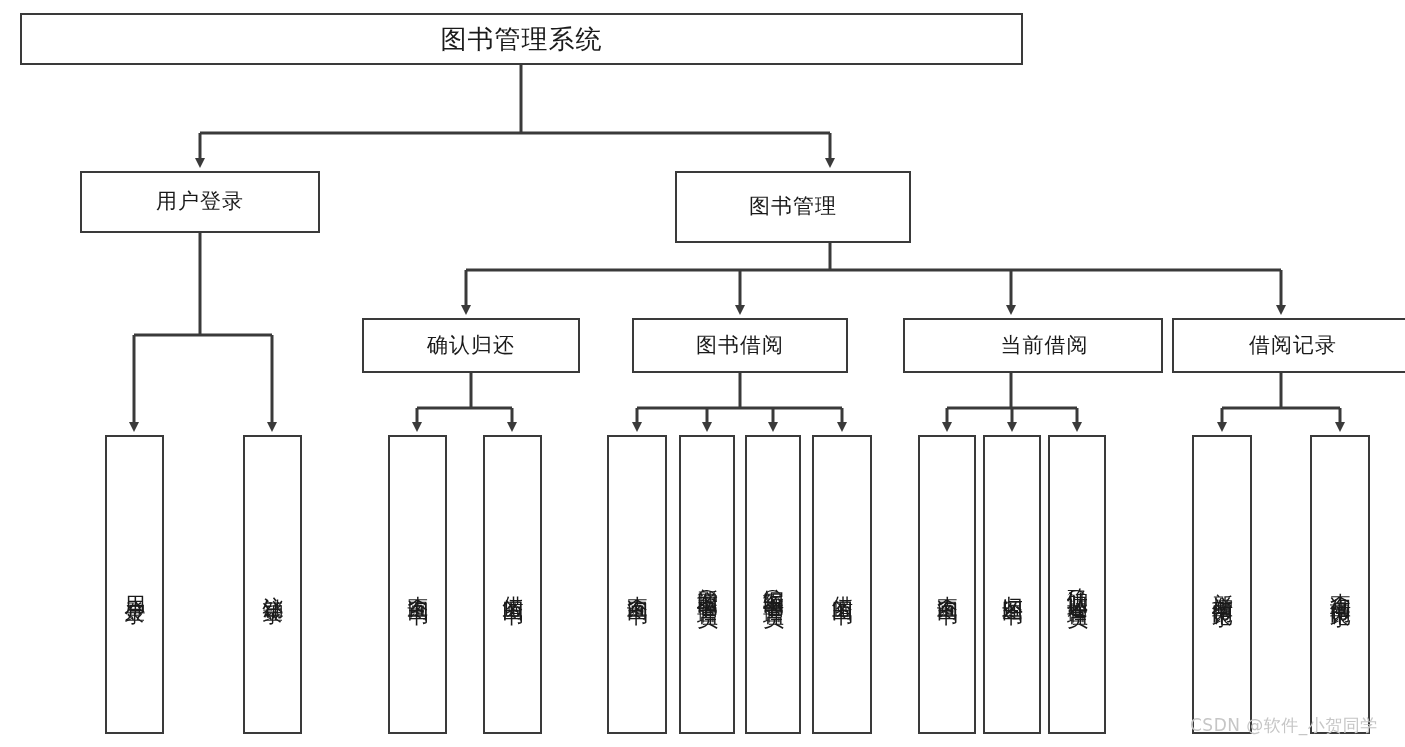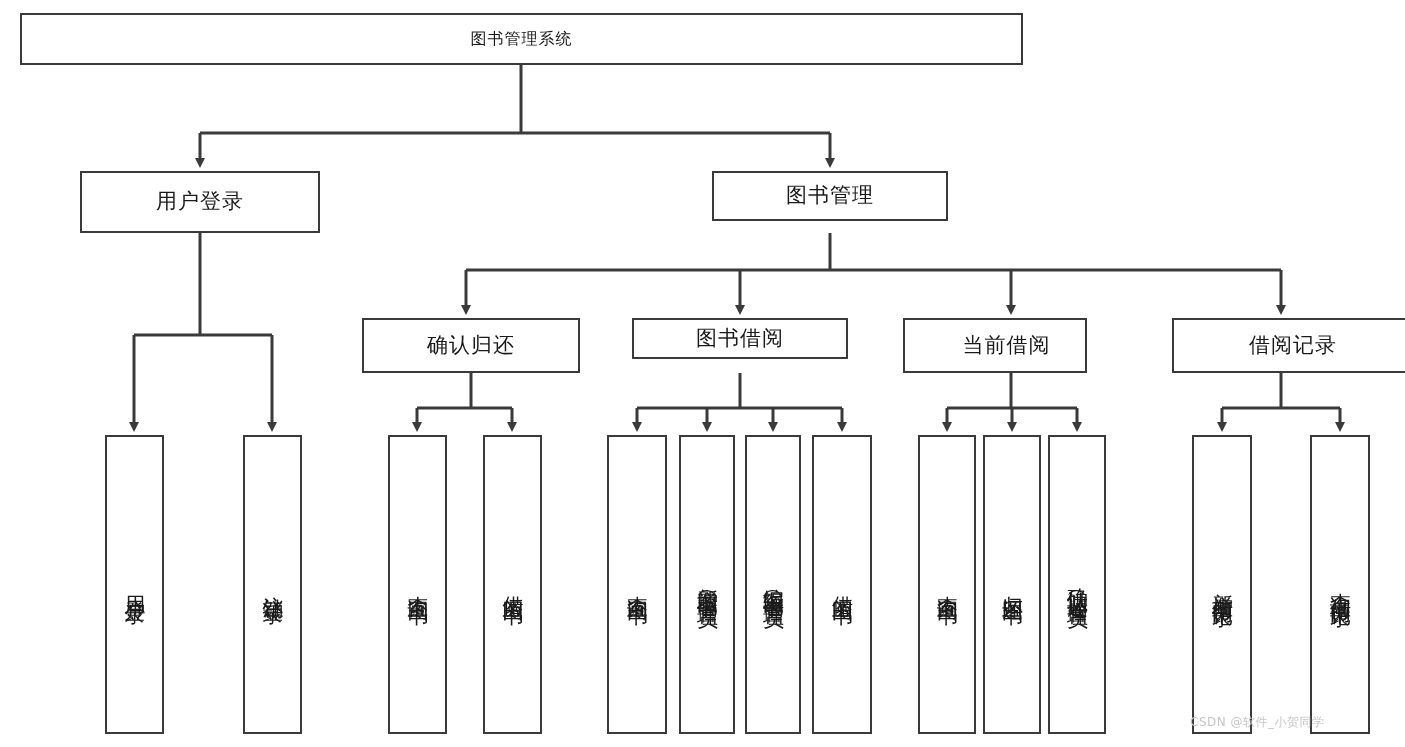--- a/index.html
+++ b/index.html
@@ -46,26 +46,26 @@
     letter-spacing: 3px;
     line-height: 1.0;
     padding: 4px 0;
   }
   .node.vertical > .label {
     writing-mode: vertical-rl;
     text-orientation: upright;
     white-space: nowrap;
   }
   .node.root {
-    font-size: 16px;
+    font-size: 26px;
   }
   .watermark {
     position: absolute;
     color: #c6c6c6;
-    font-size: 12px;
+    font-size: 17px;
     white-space: nowrap;
     letter-spacing: 0.5px;
     font-family: "DejaVu Sans", "Liberation Sans", sans-serif;
   }
 </style>
 </head>
 <body>
 
 <div id="canvas">
 
@@ -112,30 +112,30 @@
       </g>
   </svg>
 
   <div id="nodes-layer">
       <div class="node horizontal root" style="left: 20px; top: 13px; width: 1003px; height: 52px;">
         <span class="label">图书管理系统</span>
       </div>
       <div class="node horizontal" style="left: 80px; top: 171px; width: 240px; height: 62px;">
         <span class="label">用户登录</span>
       </div>
-      <div class="node horizontal" style="left: 712px; top: 171px; width: 236px; height: 50px;">
+      <div class="node horizontal" style="left: 675px; top: 171px; width: 236px; height: 72px;">
         <span class="label">图书管理</span>
       </div>
       <div class="node horizontal" style="left: 362px; top: 318px; width: 218px; height: 55px;">
         <span class="label">确认归还</span>
       </div>
-      <div class="node horizontal" style="left: 632px; top: 318px; width: 216px; height: 41px; font-family: Liberation Serif, serif;">
+      <div class="node horizontal" style="left: 632px; top: 318px; width: 216px; height: 55px; font-family: Liberation Serif, serif;">
         <span class="label">图书借阅</span>
       </div>
-      <div class="node horizontal" style="left: 903px; top: 318px; width: 184px; height: 55px; padding-left: 23px;">
+      <div class="node horizontal" style="left: 903px; top: 318px; width: 260px; height: 55px; padding-left: 23px;">
         <span class="label">当前借阅</span>
       </div>
       <div class="node horizontal" style="left: 1172px; top: 318px; width: 242px; height: 55px;">
         <span class="label">借阅记录</span>
       </div>
       <div class="node vertical" style="left: 105px; top: 435px; width: 59px; height: 299px;">
         <span class="label">用户登录</span>
       </div>
       <div class="node vertical" style="left: 243px; top: 435px; width: 59px; height: 299px;">
         <span class="label">注销登录</span>

